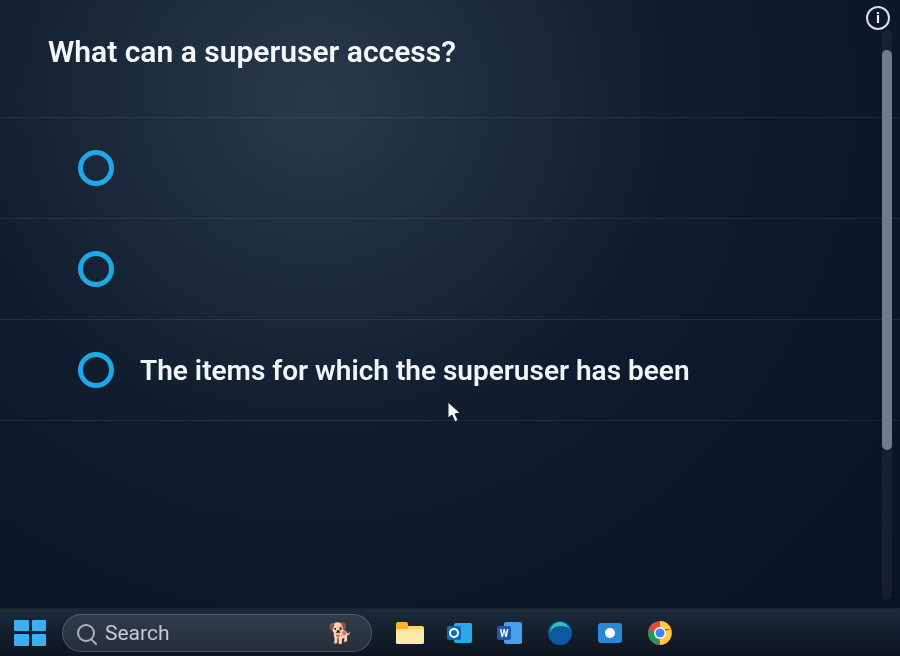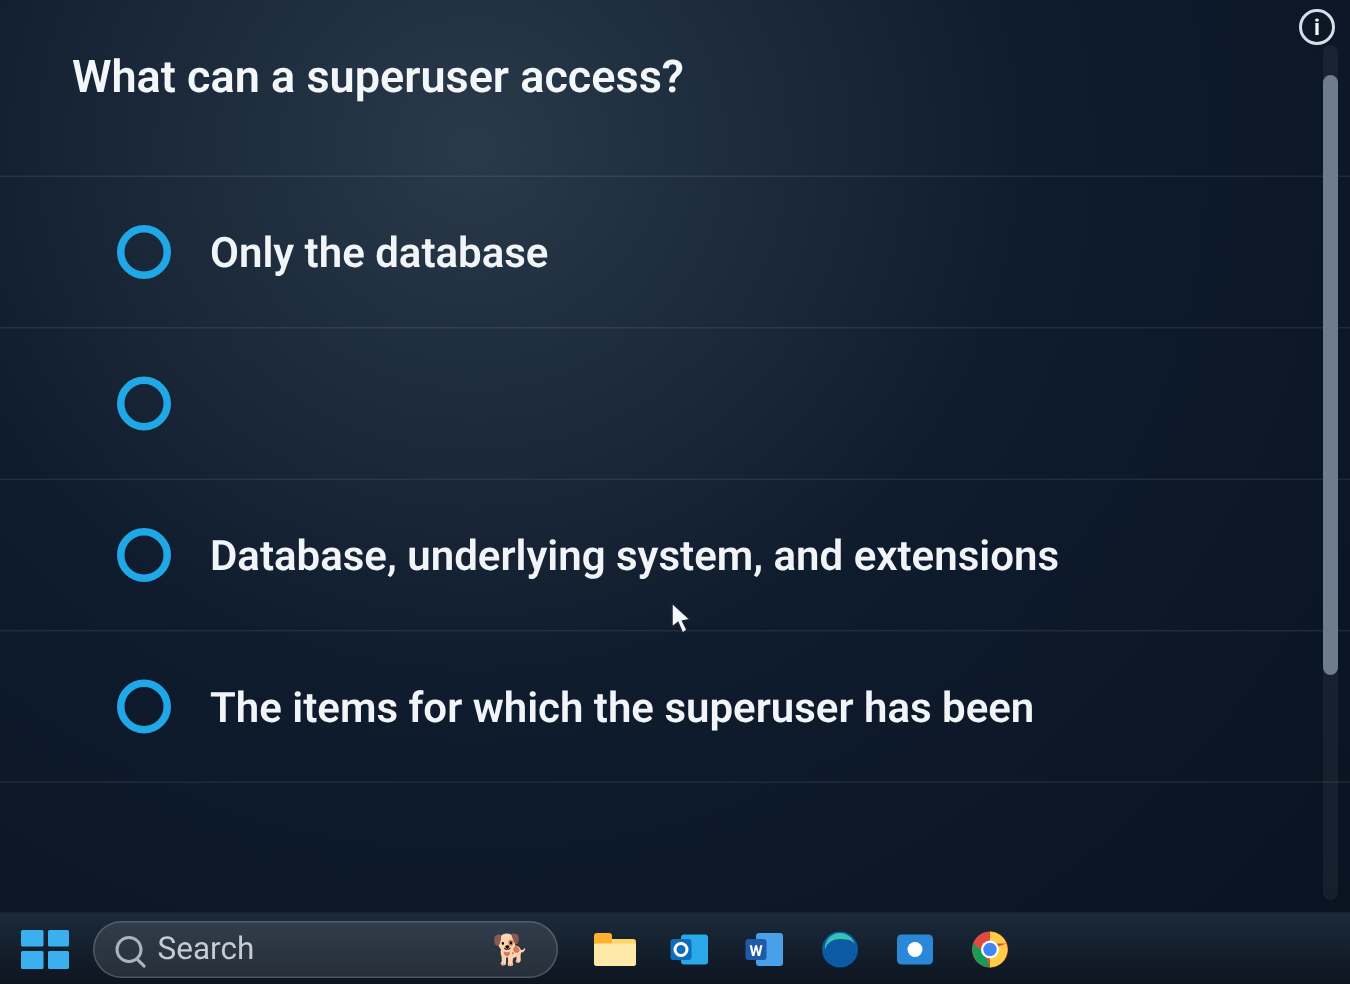--- a/index.html
+++ b/index.html
@@ -206,32 +206,27 @@
   <div class="practice-badge">
     <span class="info-icon">i</span>
   </div>
 
   <div class="question-block">
     <div class="question-text">What can a superuser access?</div>
   </div>
 
   <div class="options">
 
+
     <div class="option-row">
       <span class="radio"></span>
-      <span class="option-label">Only the database</span>
     </div>
 
     <div class="option-row">
       <span class="radio"></span>
-    </div>
-
-    <div class="option-row">
-      <span class="radio"></span>
-      <span class="option-label">Database, underlying system, and extensions</span>
     </div>
 
     <div class="option-row">
       <span class="radio"></span>
       <span class="option-label">The items for which the superuser has been</span>
     </div>
 
   </div>
 
   <div class="cursor-pointer-icon">

